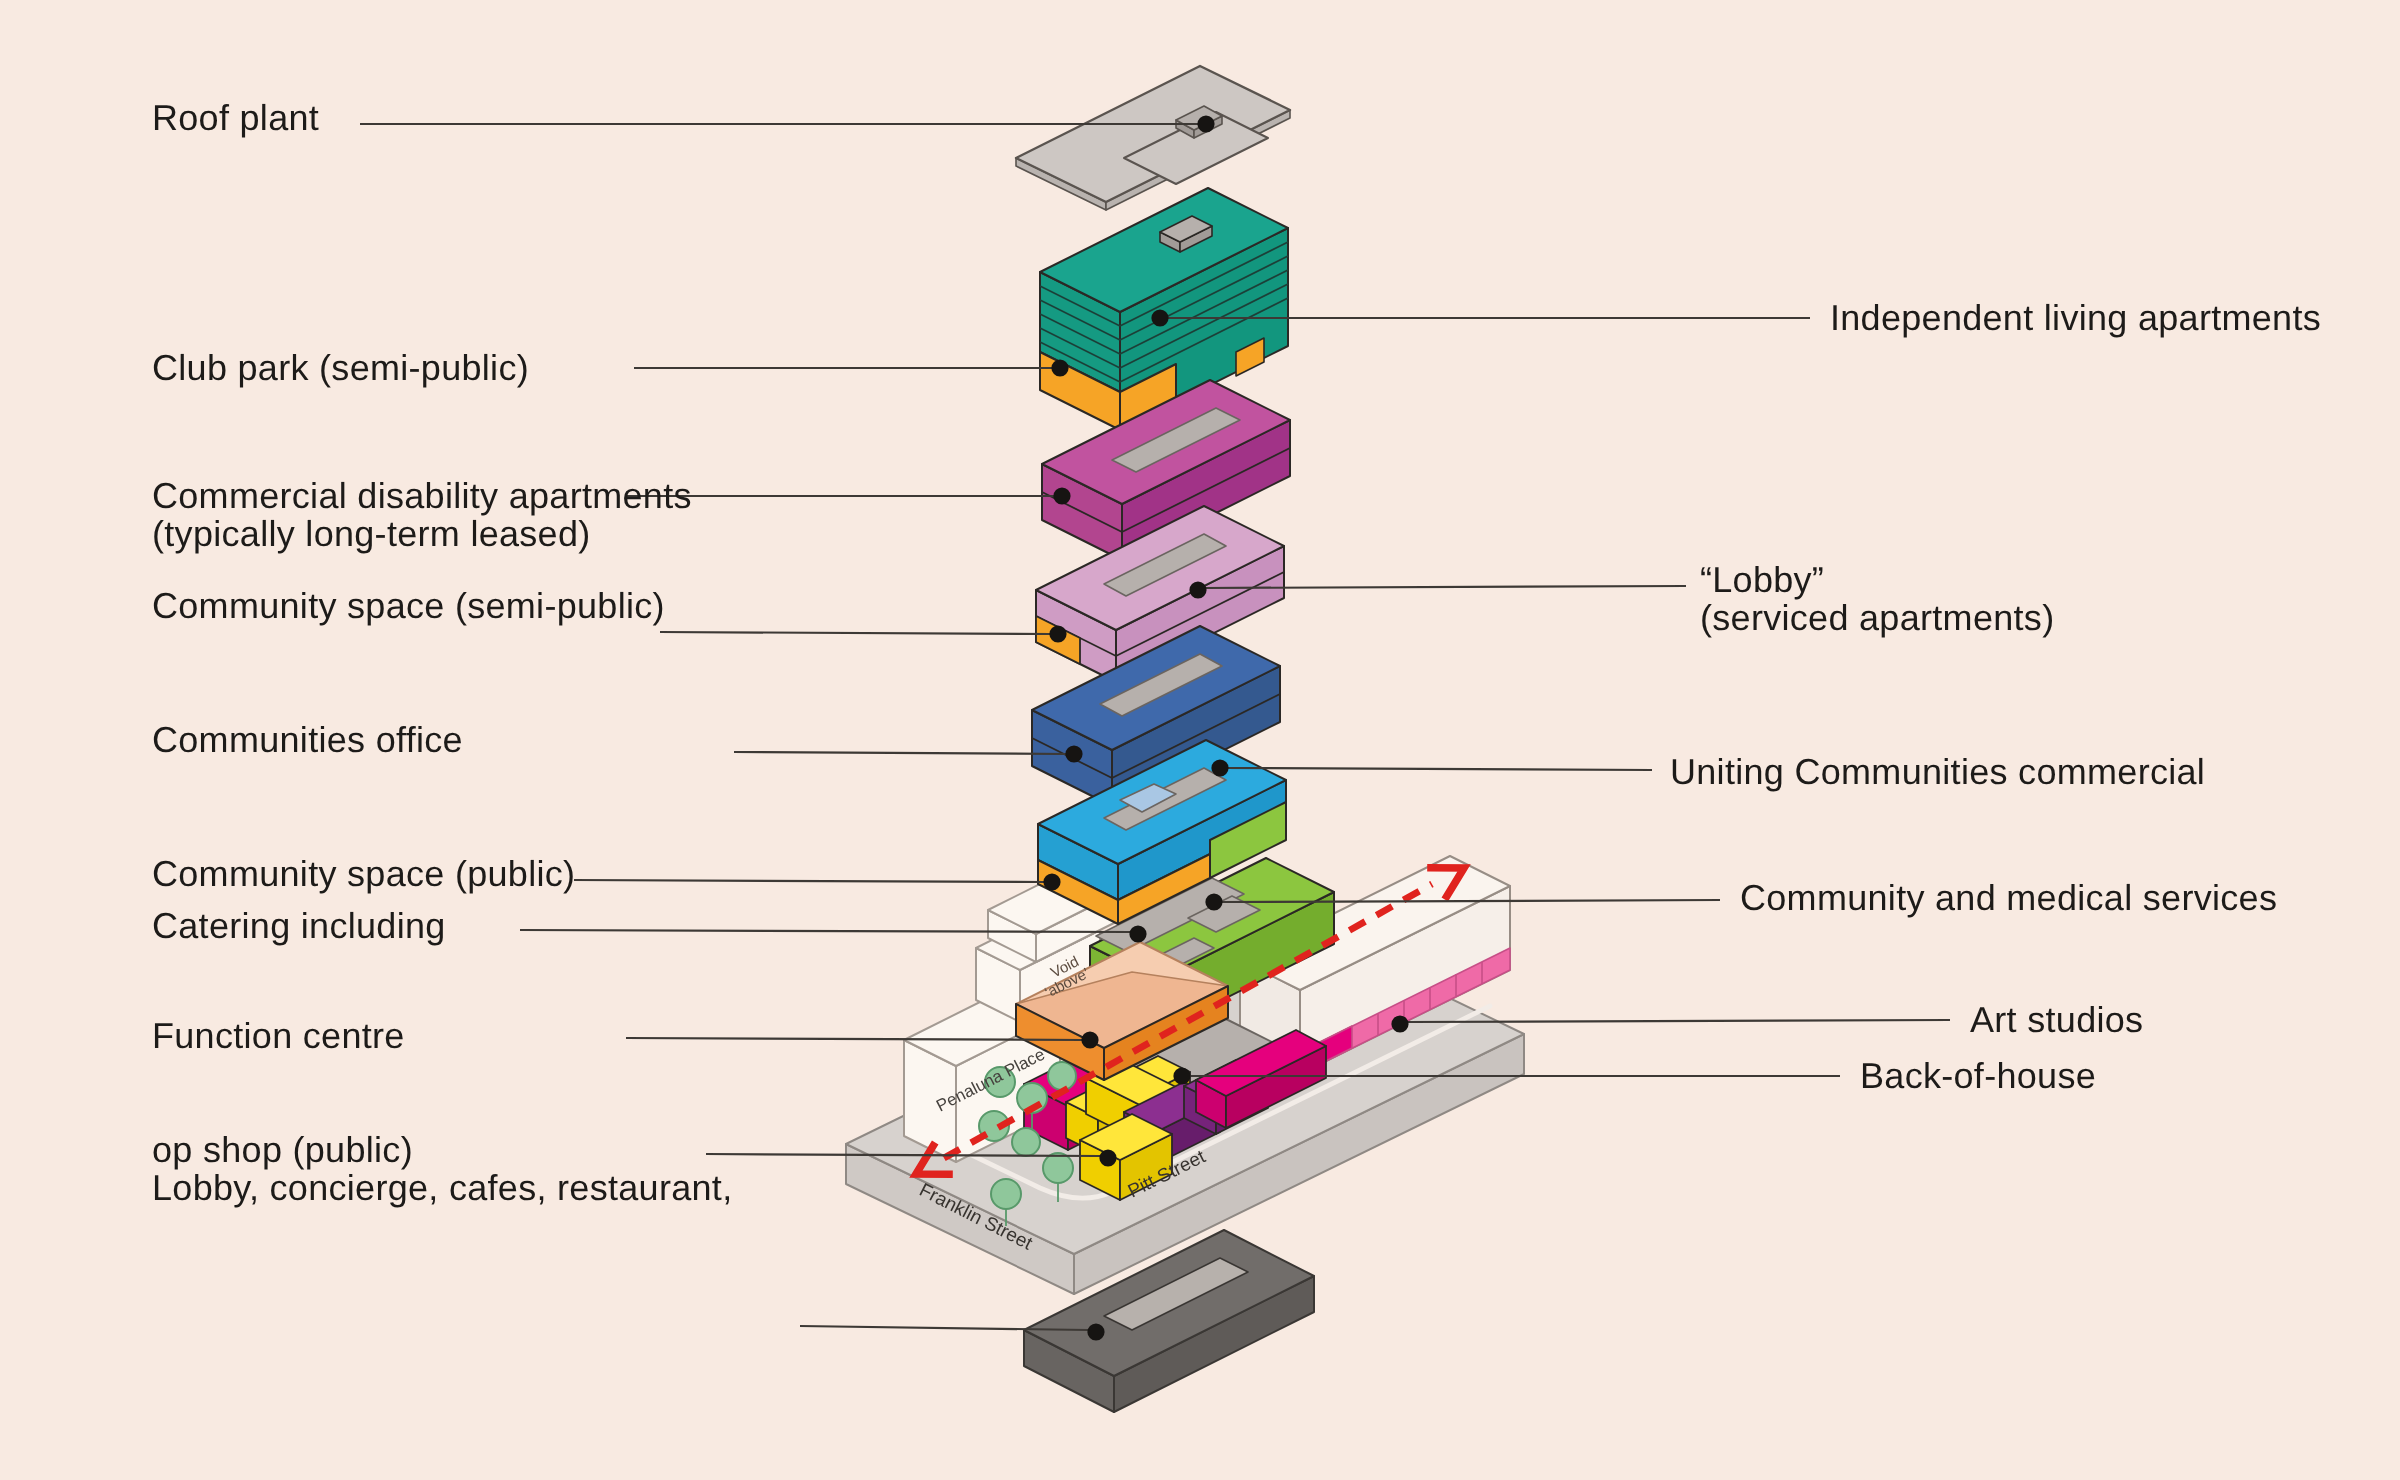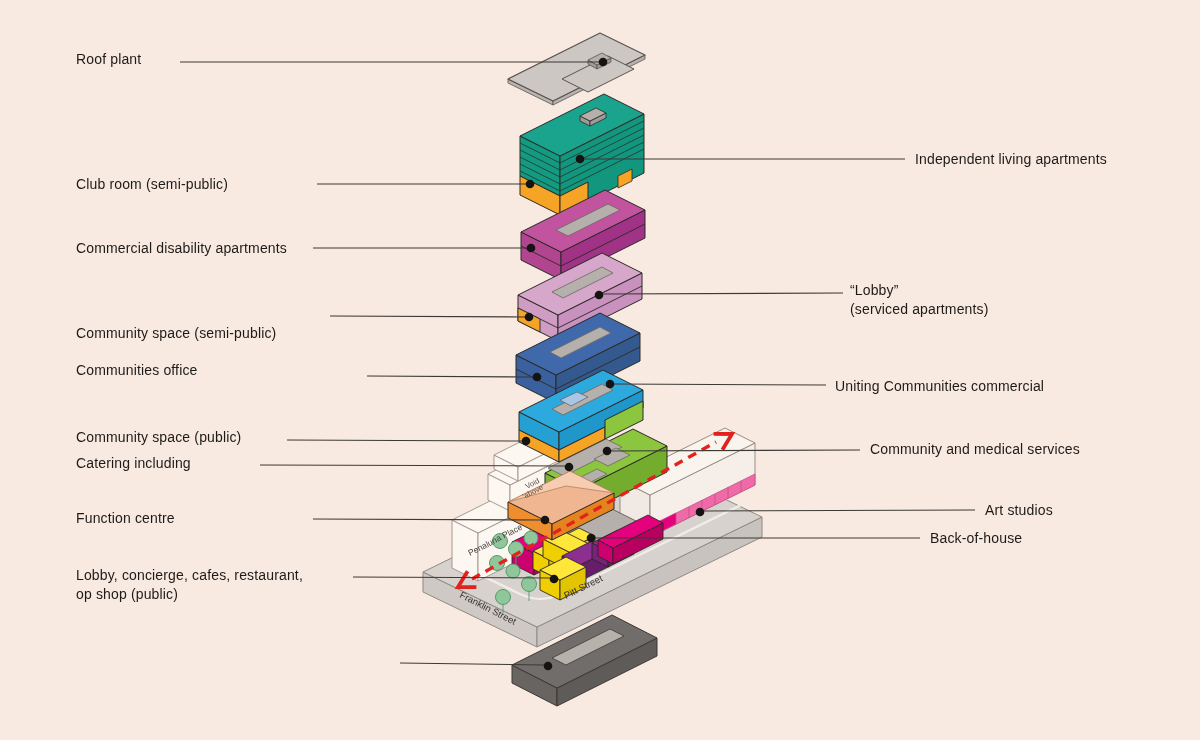--- a/index.html
+++ b/index.html
@@ -5,21 +5,21 @@
   html,body{margin:0;padding:0}
   body{
     width:1200px;height:740px;position:relative;overflow:hidden;
     background:#f8eae1;
     font-family:"Liberation Sans",sans-serif;
   }
   .stage{position:absolute;inset:0;width:1200px;height:740px}
   svg{position:absolute;left:0;top:0}
   svg text{font-family:"Liberation Sans",sans-serif}
   .lbl{
-    position:absolute;font-size:14px;line-height:19px;color:#1d1b19;
+    position:absolute;font-size:18px;line-height:19px;color:#1d1b19;
     letter-spacing:.15px;white-space:nowrap;
   }
   .lbl span{display:block}
 </style>
 </head>
 <body>
 
 <div class="stage">
 
   <svg id="diagram-svg" width="1200" height="740" viewBox="0 0 1200 740">
@@ -195,43 +195,44 @@
         <circle cx="607" cy="451" r="4.3" fill="#161412"></circle>
         <circle cx="700" cy="512" r="4.3" fill="#161412"></circle>
         <circle cx="591" cy="538" r="4.3" fill="#161412"></circle>
       </g>
   </svg>
 
   <div class="lbl" style="left:76px;top:50px">
       <span>Roof plant</span>
     </div>
   <div class="lbl" style="left:76px;top:175px">
-      <span>Club room (semi-public)</span>
+      <span>Club park (semi-public)</span>
     </div>
   <div class="lbl" style="left:76px;top:239px">
       <span>Commercial disability apartments</span>
-    </div>
-  <div class="lbl" style="left:76px;top:324px">
+      <span>(typically long-term leased)</span>
+    </div>
+  <div class="lbl" style="left:76px;top:294px">
       <span>Community space (semi-public)</span>
     </div>
   <div class="lbl" style="left:76px;top:361px">
       <span>Communities office</span>
     </div>
   <div class="lbl" style="left:76px;top:428px">
       <span>Community space (public)</span>
     </div>
   <div class="lbl" style="left:76px;top:454px">
       <span>Catering including</span>
     </div>
   <div class="lbl" style="left:76px;top:509px">
       <span>Function centre</span>
     </div>
   <div class="lbl" style="left:76px;top:566px">
+      <span>op shop (public)</span>
       <span>Lobby, concierge, cafes, restaurant,</span>
-      <span>op shop (public)</span>
     </div>
 
   <div class="lbl" style="left:915px;top:150px">
       <span>Independent living apartments</span>
     </div>
   <div class="lbl" style="left:850px;top:281px">
       <span>“Lobby”</span>
       <span>(serviced apartments)</span>
     </div>
   <div class="lbl" style="left:835px;top:377px">

